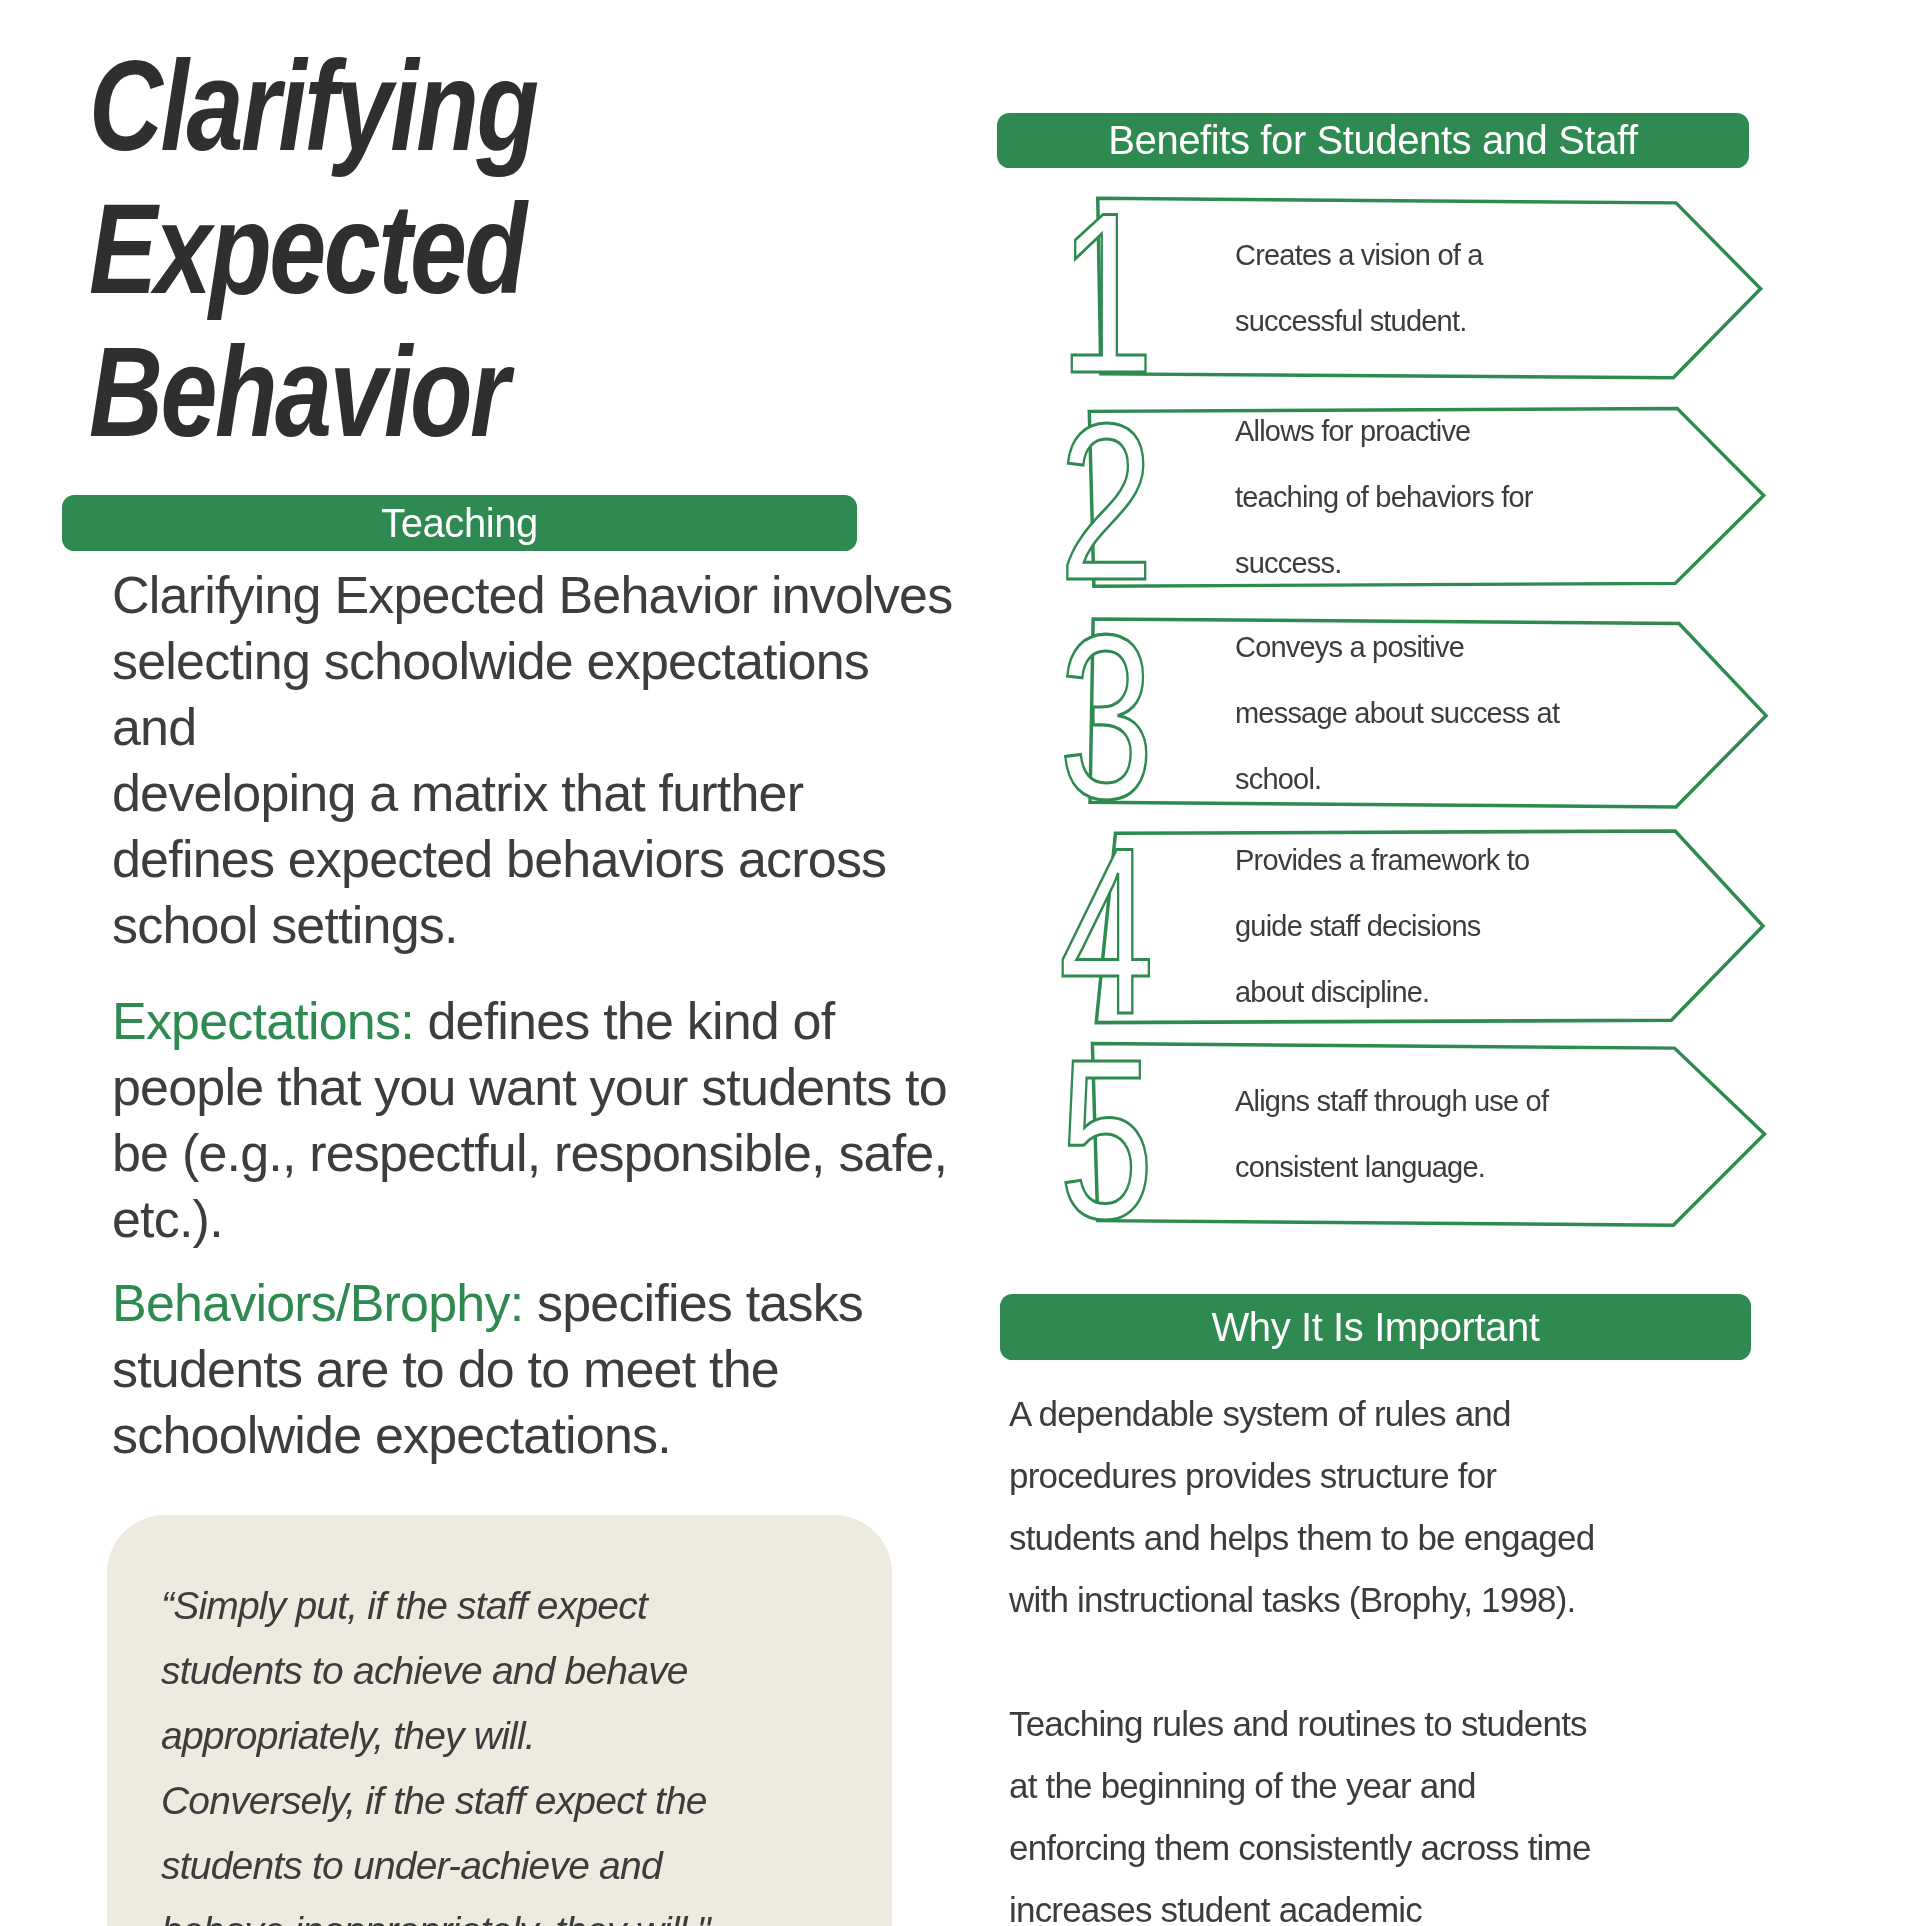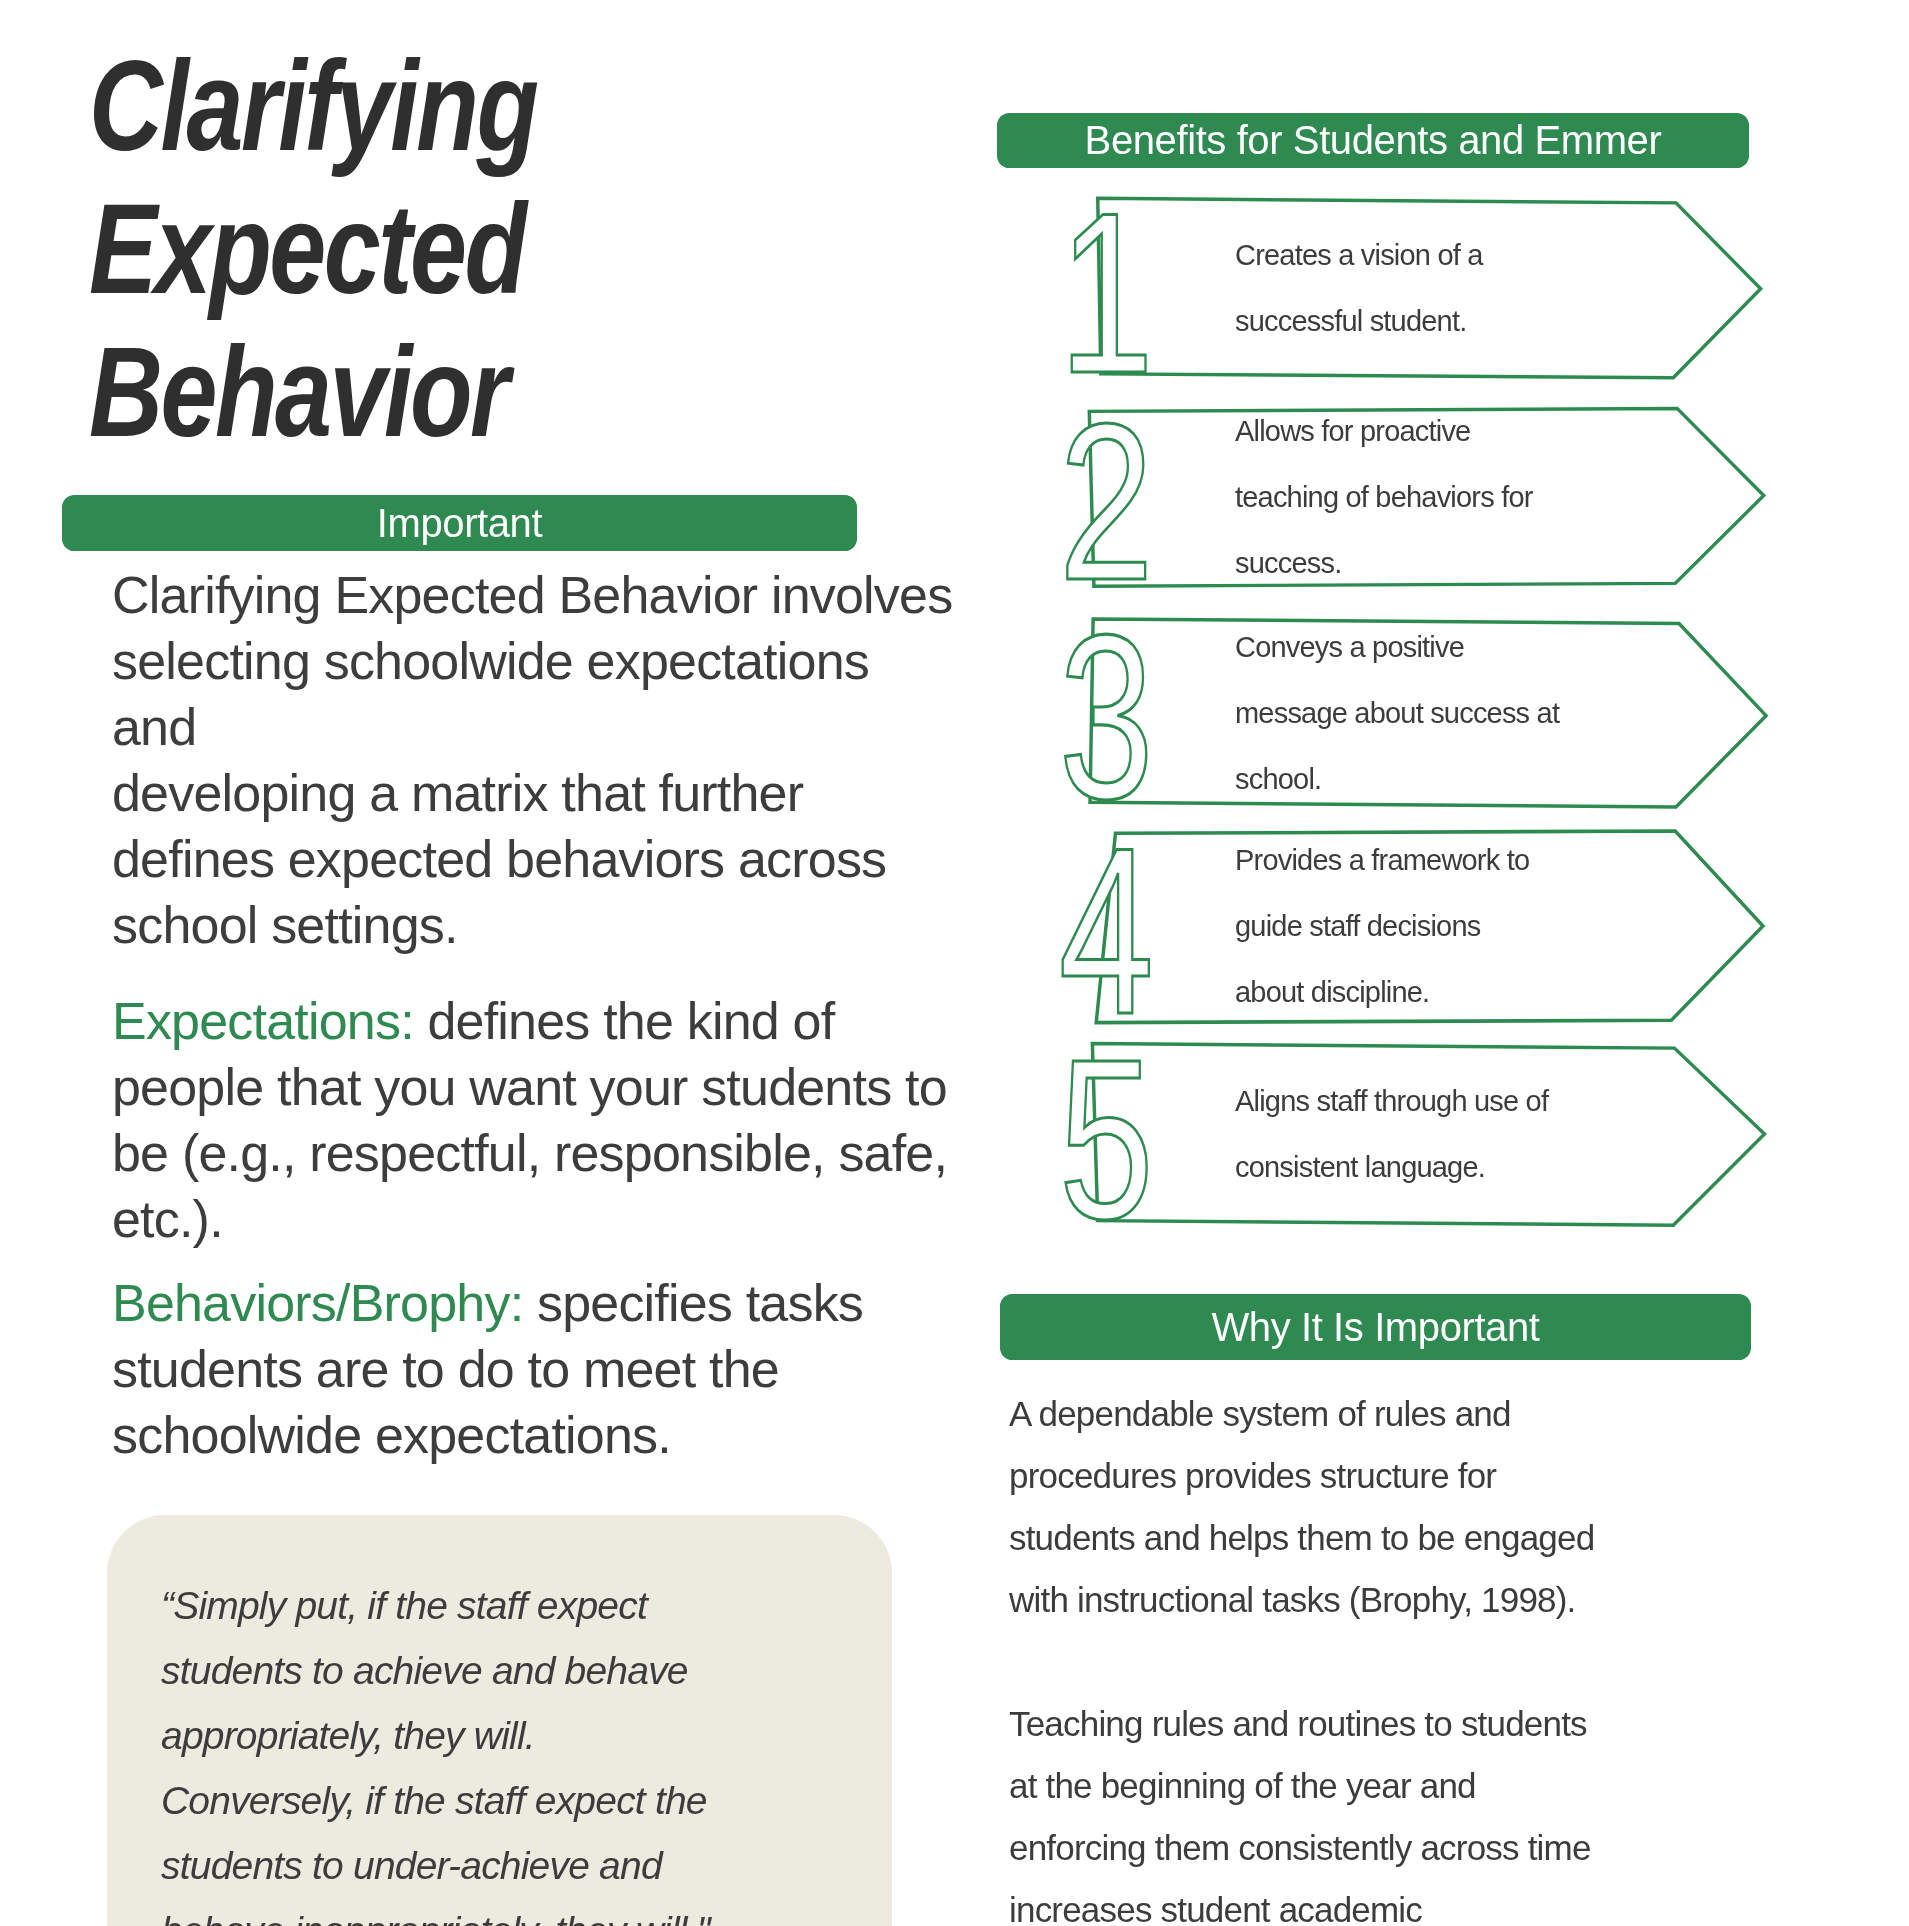--- a/index.html
+++ b/index.html
@@ -47,21 +47,21 @@
 </head>
 <body>
 
 <div id="canvas">
 
   <div id="title" class="abs pre">Clarifying
 Expected
 Behavior</div>
 
   <div id="overview-bar" class="abs green-bar">
-    <span>Important</span>
+    <span>Teaching</span>
   </div>
 
   <div id="overview-text" class="abs pre body-text">Clarifying Expected Behavior involves
 selecting schoolwide expectations and
 developing a matrix that further
 defines expected behaviors across
 school settings.</div>
 
   <p id="expectations-para" class="abs pre body-text"><span class="inline-label">Expectations:</span><span> defines the kind of
 people that you want your students to
@@ -76,21 +76,21 @@
     <div id="quote-text" class="pre">“Simply put, if the staff expect
 students to achieve and behave
 appropriately, they will.
 Conversely, if the staff expect the
 students to under-achieve and
 behave inappropriately, they will."</div>
 
   </div>
 
   <div id="benefits-bar" class="abs green-bar">
-    <span>Benefits for Students and Emmer</span>
+    <span>Benefits for Students and Staff</span>
   </div>
 
   <div id="b1" class="banner">
     <svg class="shape" viewBox="0 0 1930 500" preserveAspectRatio="none">
       <polygon points="150,14 1652,26 1872,252 1645,486 158,476" fill="#ffffff" stroke="#2e8b50" stroke-width="9"></polygon>
     </svg>
     <svg class="digit-svg" viewBox="0 0 1930 500" preserveAspectRatio="none">
       <g transform="translate(172,470) scale(0.74,1)">
           <text x="0" y="0" text-anchor="middle">1</text>
         </g>

